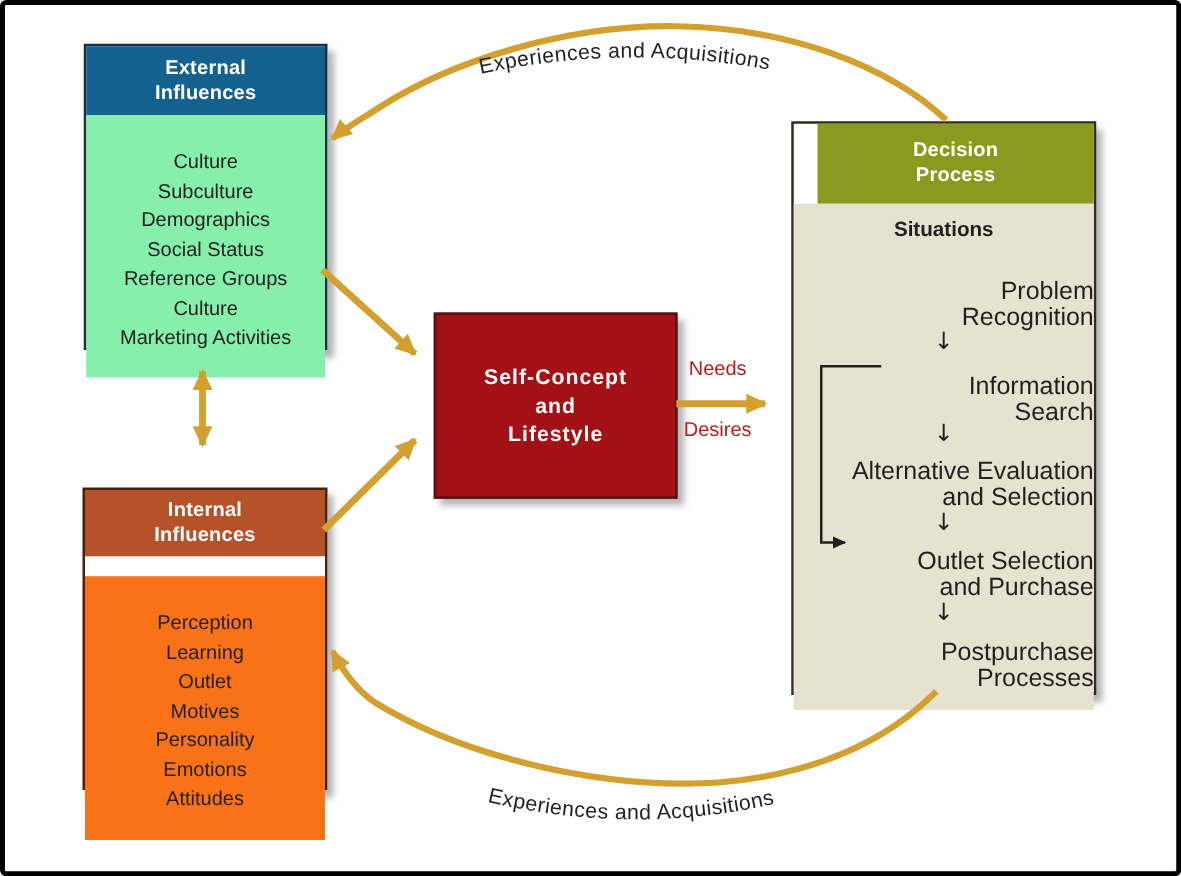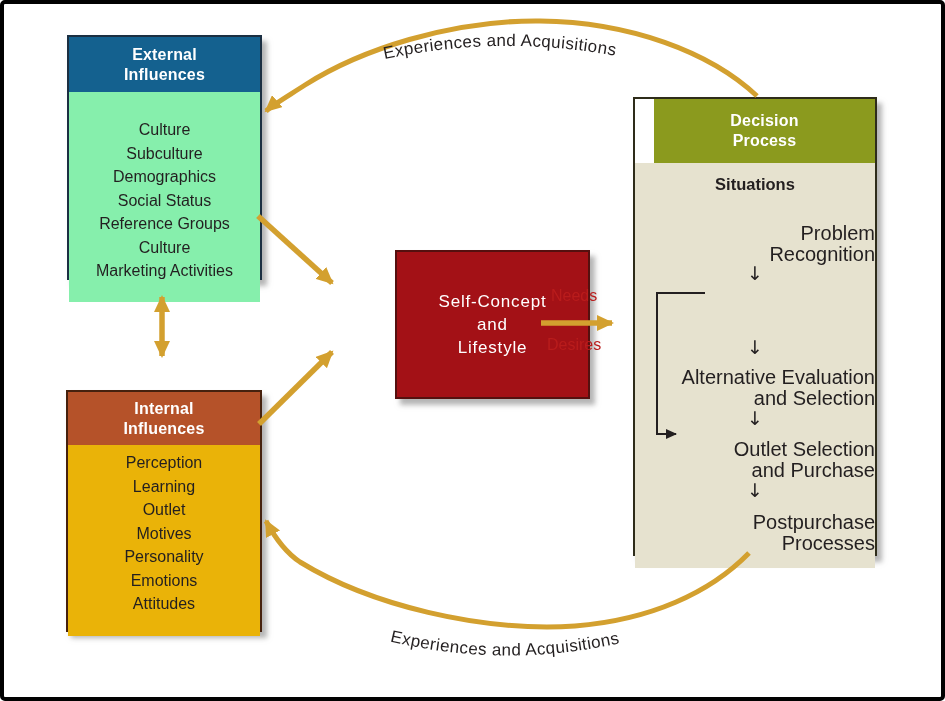--- a/index.html
+++ b/index.html
@@ -12,25 +12,25 @@
   .box-header{display:flex;flex-direction:column;align-items:center;justify-content:center;
     color:#fff;font-weight:bold;font-size:16px;line-height:20px;letter-spacing:.2px;}
   .box-body{text-align:center;font-size:16px;}
   
   .ext{left:67px;top:35px;width:191px;height:241px;border-color:#1b2f42;}
   .ext .box-header{height:55px;background:#14618F;}
   .ext .box-body{background:#86efac;height:184px;padding-top:26px;line-height:23.5px;}
   
   .int{left:66px;top:390px;width:192px;height:238px;border-color:#46210e;}
   .int .box-header{height:53px;background:#B55229;}
-  .int .box-body{background:#eab308;height:185px;padding-top:6px;line-height:23.5px;}
+  .int .box-body{background:#f97316;height:185px;padding-top:26px;line-height:23.5px;margin-top:16px;}
   
   .self{left:347px;top:250px;width:191px;height:145px;background:#A31116;border-color:#55100f;
     display:flex;flex-direction:column;align-items:center;justify-content:center;
-    color:#fff;font-weight:normal;font-size:17px;line-height:23px;letter-spacing:.8px;text-align:center;margin-left:48px;}
+    color:#fff;font-weight:bold;font-size:17px;line-height:23px;letter-spacing:.8px;text-align:center;}
   
   .dec{left:633px;top:97px;width:240px;height:455px;border-color:#2e2c1a;}
   .dec .box-header{height:64px;background:#8B9A1E;margin-left:19px;}
   .dec .box-body{position:relative;background:#E6E2CF;height:405px;}
   .dec-subtitle{position:absolute;top:12px;width:100%;text-align:center;font-weight:bold;font-size:16.5px;}
   .dec-step{position:absolute;width:100%;text-align:right;font-size:20px;line-height:21px;}
   .step-0{top:60px}.step-1{top:136px}.step-2{top:204px}.step-3{top:276px}.step-4{top:349px}
   .flow-arrow{position:absolute;width:100%;text-align:center;font-family:"DejaVu Sans",sans-serif;
     font-size:19px;line-height:20px;color:#231F20;}
   .fa-0{top:100px}.fa-1{top:174px}.fa-2{top:245px}.fa-3{top:317px}
@@ -94,20 +94,24 @@
     </div>
     <div class="box-body">
       <div class="dec-subtitle">Situations</div>
 
       <div class="dec-step step-0">
         <div>Problem</div>
         <div>Recognition</div>
       </div>
       <div class="flow-arrow fa-0">↓</div>
 
+      <div class="dec-step step-1">
+        <div>Information</div>
+        <div>Search</div>
+      </div>
       <div class="flow-arrow fa-1">↓</div>
 
       <div class="dec-step step-2">
         <div>Alternative Evaluation</div>
         <div>and Selection</div>
       </div>
       <div class="flow-arrow fa-2">↓</div>
 
       <div class="dec-step step-3">
         <div>Outlet Selection</div>

